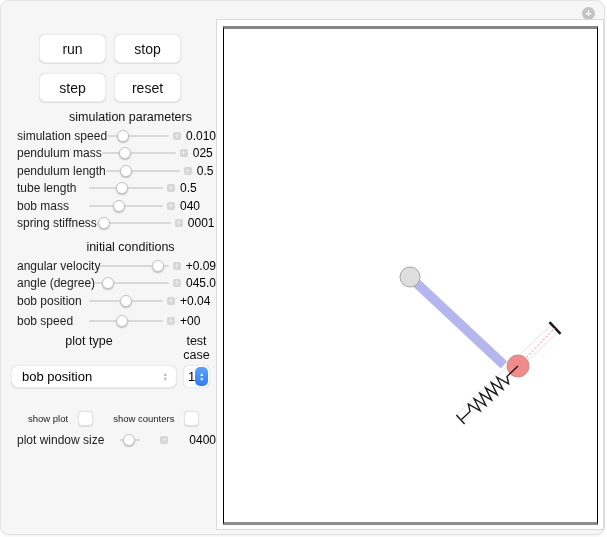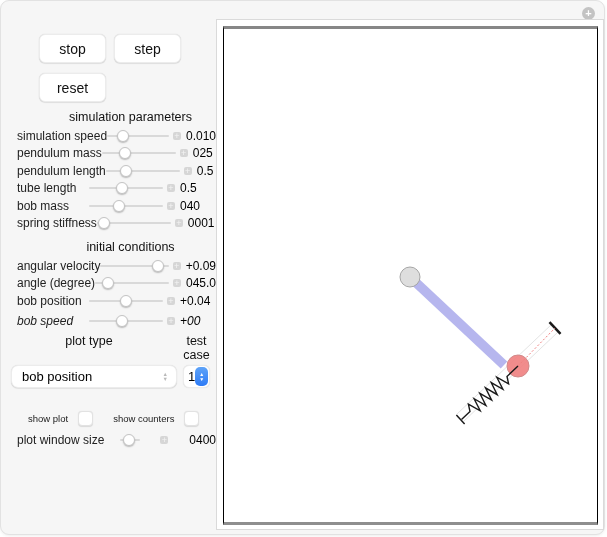--- a/index.html
+++ b/index.html
@@ -57,20 +57,21 @@
 </head>
 <body>
 
 <div class="window">
 
   <div class="expand-all">+</div>
 
   <div class="left">
 
     <div class="btn-grid">
+      <div class="btn">run</div>
       <div class="btn">stop</div>
       <div class="btn">step</div>
       <div class="btn">reset</div>
     </div>
 
     <div class="heading">simulation parameters</div>
 
     <div class="srow">
       <span class="slabel">simulation speed</span>
       <div class="strack">
@@ -141,21 +142,21 @@
     <div class="srow">
       <span class="slabel">bob position</span>
       <div class="strack">
           <div class="sthumb" style="left: 50%;"></div>
         </div>
       <span class="splus">+</span>
       <span class="sval">+0.04</span>
     </div>
 
 
-    <div class="srow" style="margin-top:3px;font-style:italic;">
+    <div class="srow" style="margin-top:3px;">
       <span class="slabel">bob speed</span>
       <div class="strack">
           <div class="sthumb" style="left: 45%;"></div>
         </div>
       <span class="splus">+</span>
       <span class="sval">+00</span>
     </div>
 
     <div class="ptrow">
       <span class="pt-left">plot type</span>

